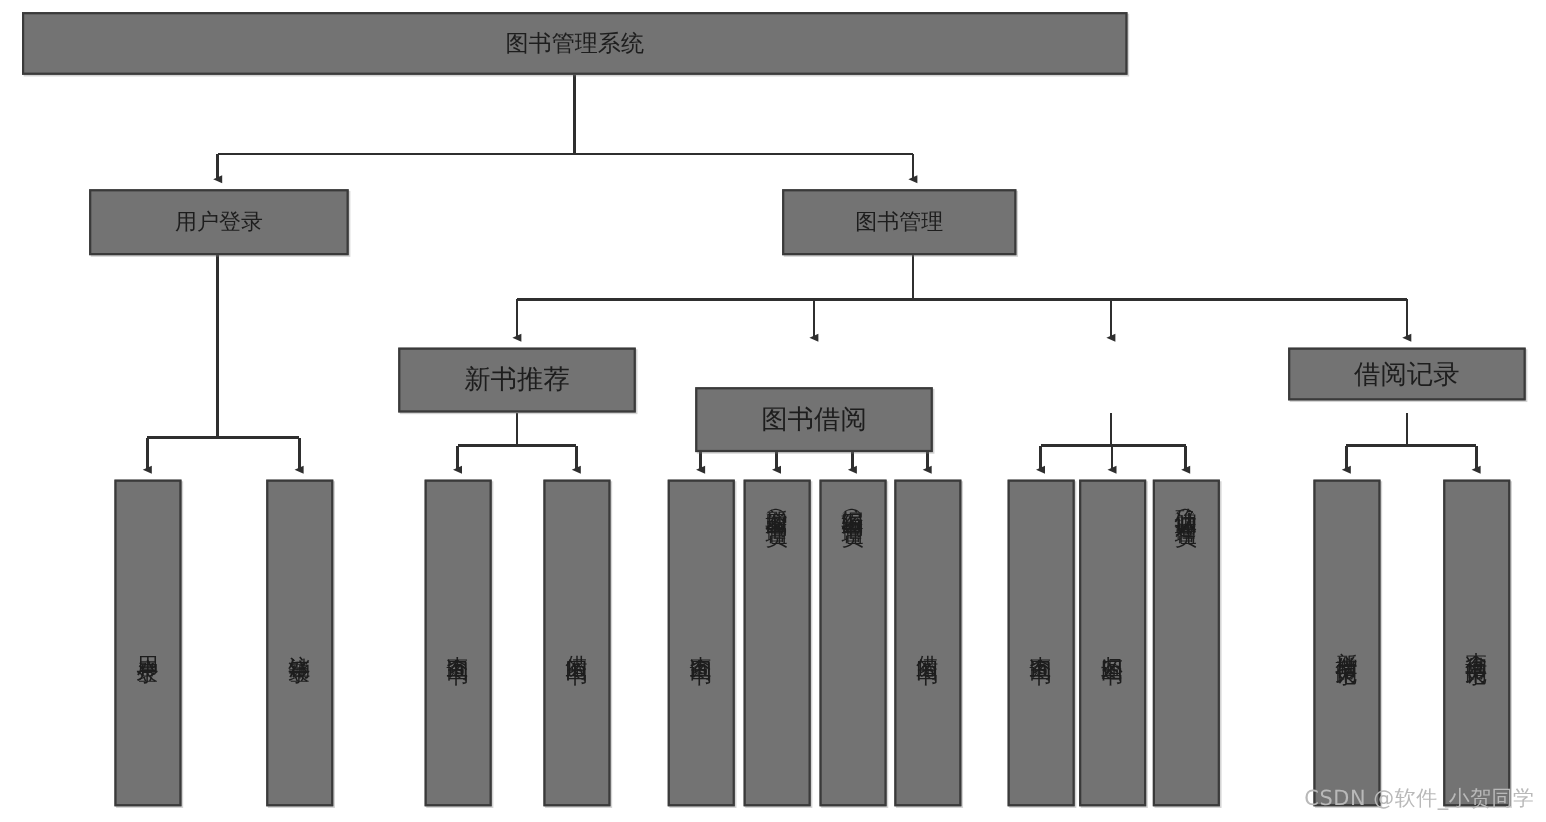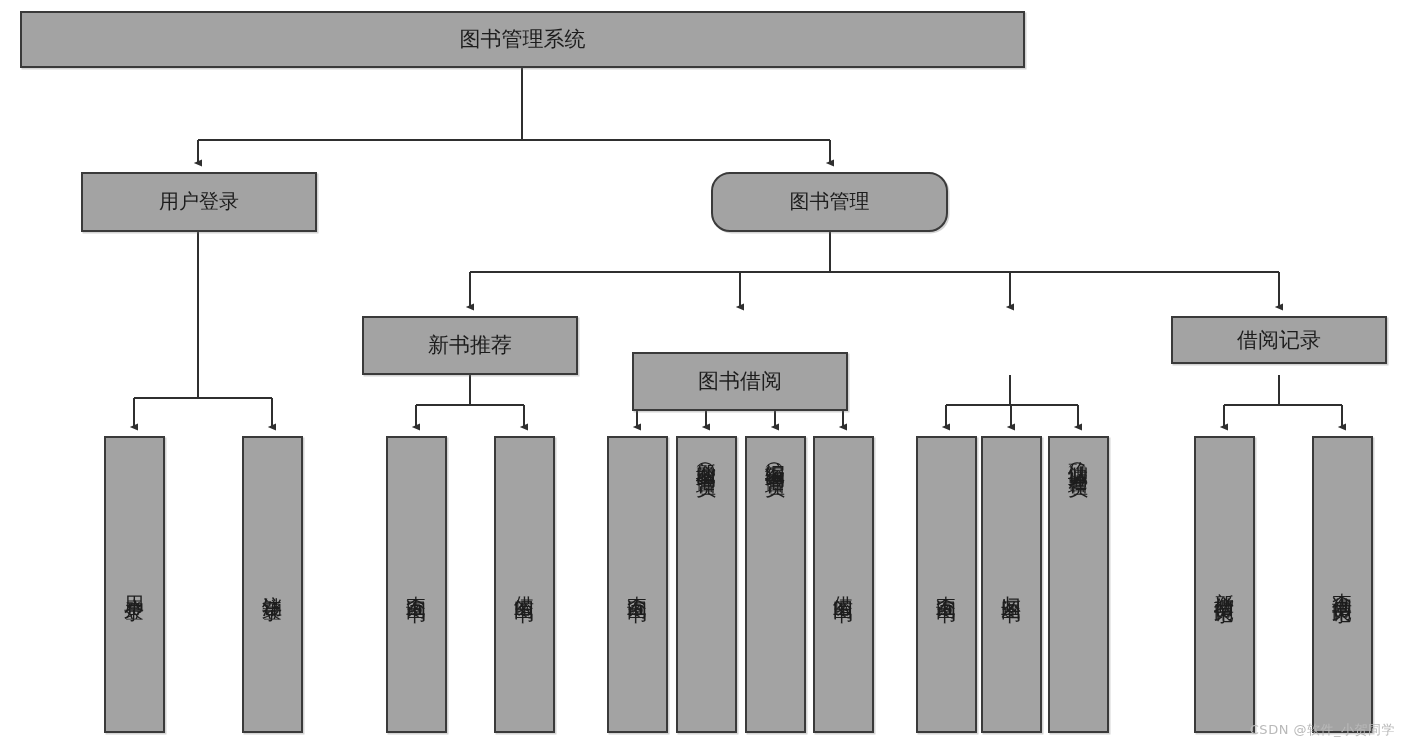--- a/index.html
+++ b/index.html
@@ -25,55 +25,55 @@
   svg#tree-svg {
     position: absolute;
     left: 0;
     top: 0;
     width: 1405px;
     height: 747px;
     display: block;
   }
   .node-box {
     position: absolute;
-    background: #a3a3a3;
+    background: #737373;
     border: 2.2px solid #3a3a3a;
     box-sizing: border-box;
     display: flex;
     align-items: center;
     justify-content: center;
     box-shadow: 1.5px 1.5px 0 rgba(120,120,120,0.32);
   }
   .node-label {
     color: #1d1d1d;
     line-height: 1.18;
     white-space: nowrap;
     text-align: center;
   }
   .lvl0 .node-label { font-size: 21px; }
   .lvl1 .node-label { font-size: 20px; }
-  .lvl2 .node-label { font-size: 21px; }
+  .lvl2 .node-label { font-size: 24px; }
   .leaf .node-label {
     writing-mode: vertical-rl;
     text-orientation: upright;
     font-size: 20px;
     letter-spacing: 2.5px;
     line-height: 1;
     white-space: pre;
   }
   .leaf {
     align-items: flex-start;
     padding-top: 8px;
   }
   .leaf.centered { align-items: center; padding-top: 0; }
   .watermark {
     position: absolute;
     right: 10px;
     bottom: 8px;
-    font-size: 13px;
+    font-size: 19px;
     color: #b9b9b9;
     letter-spacing: 0.5px;
     white-space: nowrap;
     pointer-events: none;
   }
 </style>
 </head>
 <body>
 
 <div id="diagram-root">
@@ -128,21 +128,21 @@
     </g>
   </svg>
 
   <div class="node-box lvl0" style="left:20px; top:11px; width:1005px; height:57px;">
     <span class="node-label">图书管理系统</span>
   </div>
 
   <div class="node-box lvl1" style="left:81px; top:172px; width:236px; height:60px;">
     <span class="node-label">用户登录</span>
   </div>
-  <div class="node-box lvl1" style="left:711px; top:172px; width:237px; height:60px;border-radius:19px;">
+  <div class="node-box lvl1" style="left:711px; top:172px; width:213px; height:60px;">
     <span class="node-label">图书管理</span>
   </div>
 
   <div class="node-box lvl2" style="left:362px; top:316px; width:216px; height:59px;">
     <span class="node-label">新书推荐</span>
   </div>
   <div class="node-box lvl2" style="left:632px; top:316px; width:216px; height:59px;margin-top:36px;">
     <span class="node-label">图书借阅</span>
   </div>
   <div class="node-box lvl2" style="left:1171px; top:316px; width:216px; height:48px;">

